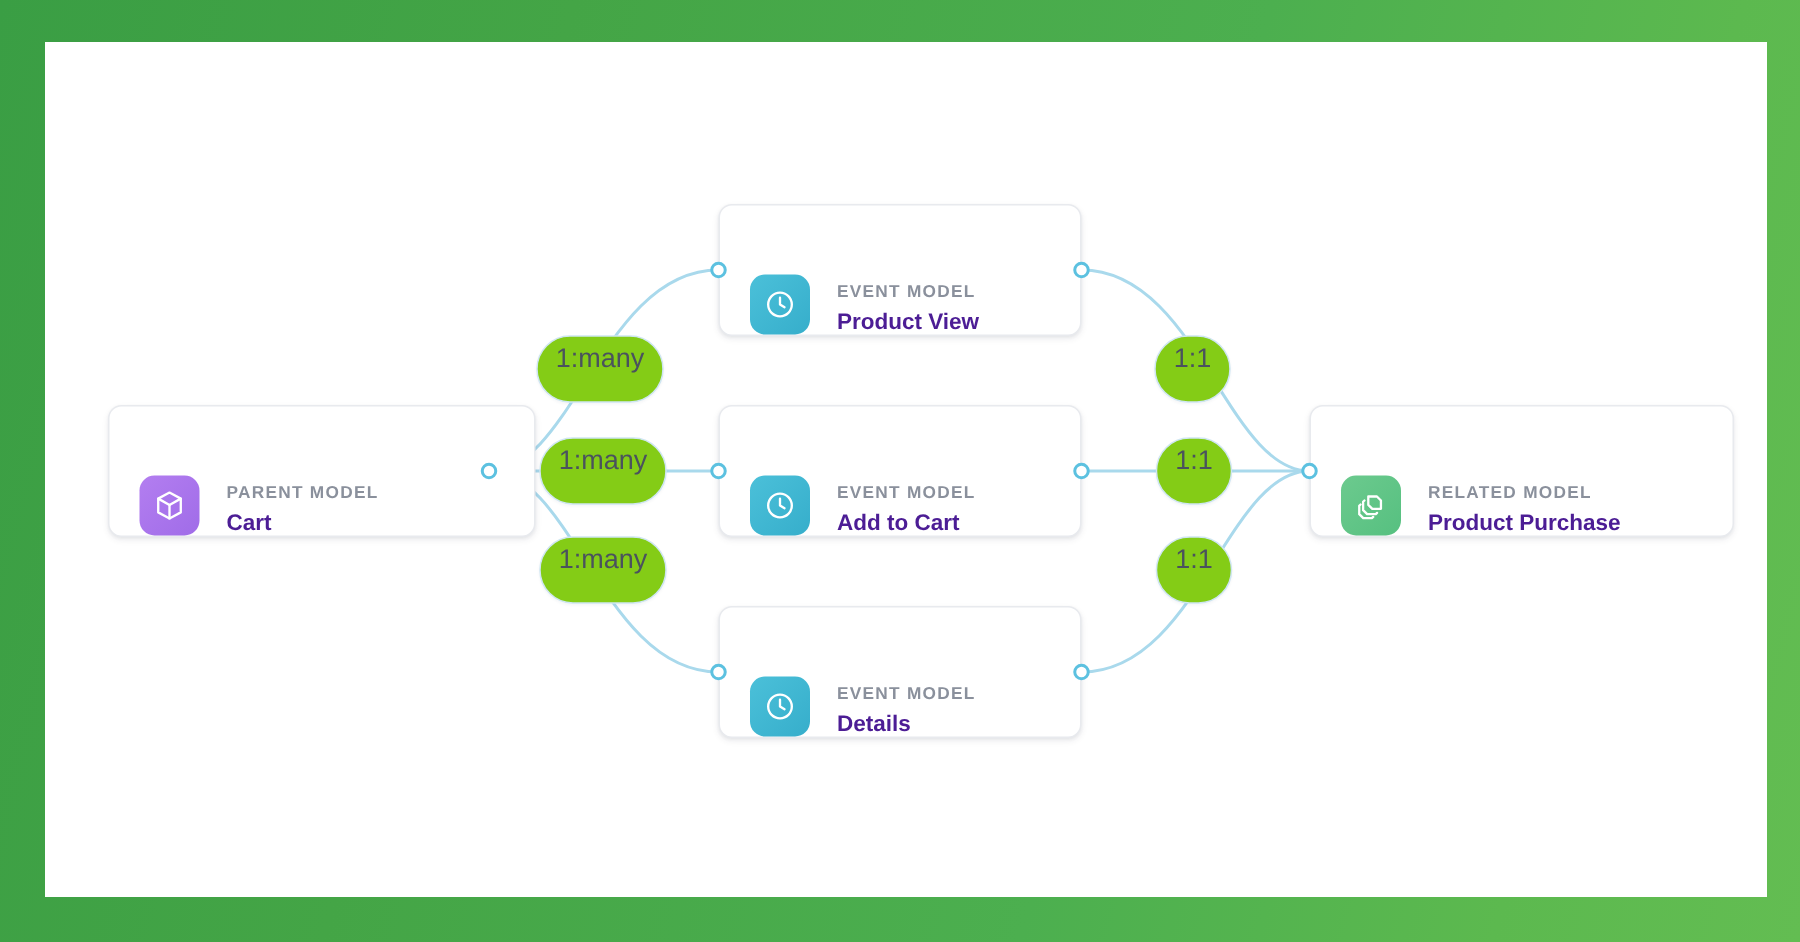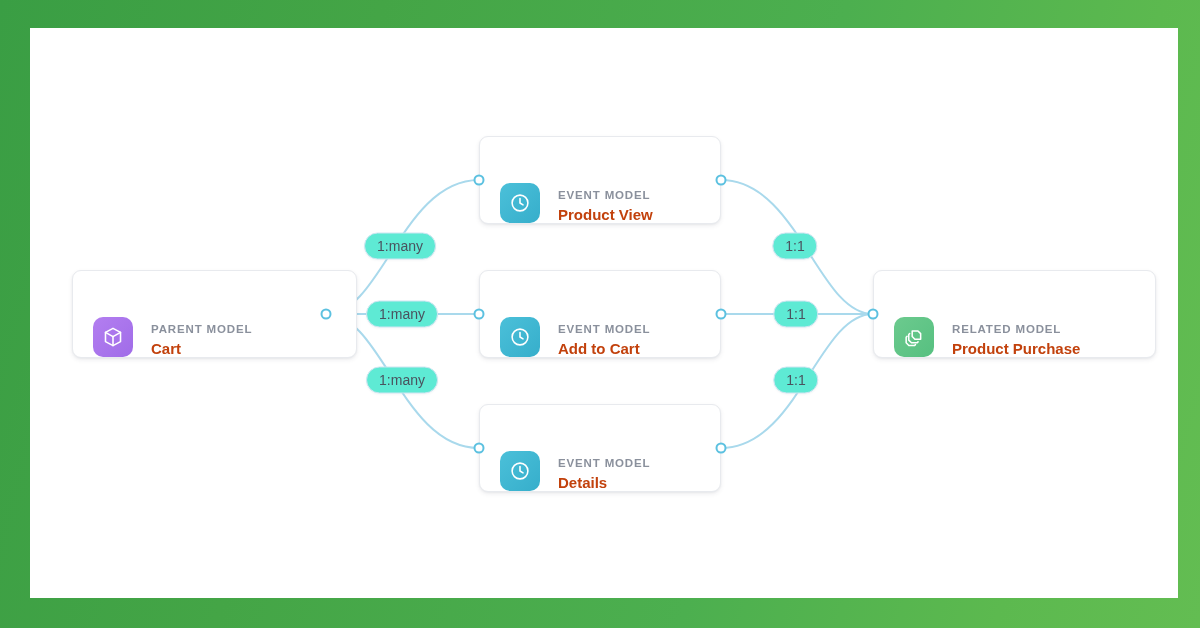--- a/index.html
+++ b/index.html
@@ -74,43 +74,43 @@
     font-weight: bold;
     letter-spacing: 0.85px;
     color: #8a909c;
     text-transform: uppercase;
     white-space: nowrap;
   }
 
   .node-title {
     font-size: 15px;
     font-weight: bold;
-    color: #c2410c;
+    color: #4c1d95;
     margin-top: 4px;
     white-space: nowrap;
   }
 
   .port {
     position: absolute;
     width: 11px;
     height: 11px;
     border-radius: 50%;
     background: #ffffff;
     border: 2.5px solid #5cc1e0;
     transform: translate(-50%, -50%);
   }
 
   .edge-label {
     position: absolute;
     transform: translate(-50%, -50%);
-    background: #5eead4;
+    background: #84cc16;
     border: 1px solid #cfe6f2;
     border-radius: 999px;
-    padding: 4px 12px 5px;
-    font-size: 14px;
+    padding: 4px 12px 18px;
+    font-size: 18px;
     color: #4a525e;
     white-space: nowrap;
     box-shadow: 0 1px 2px rgba(30,60,90,0.05);
   }
 </style>
 </head>
 <body>
 
 <div id="canvas-surface">
   <div id="graph-layer">

